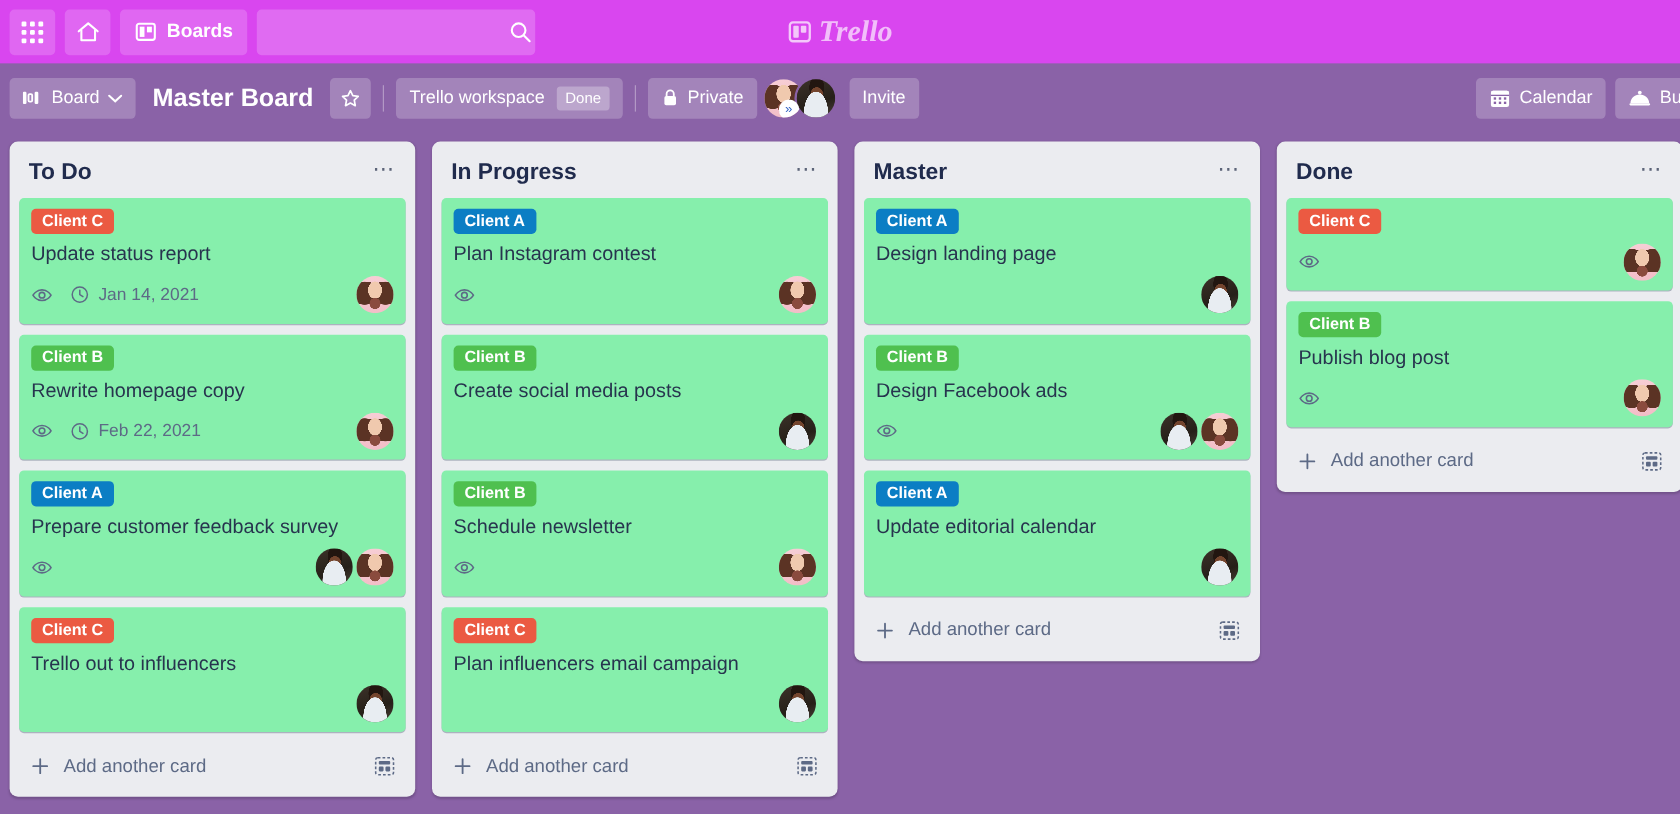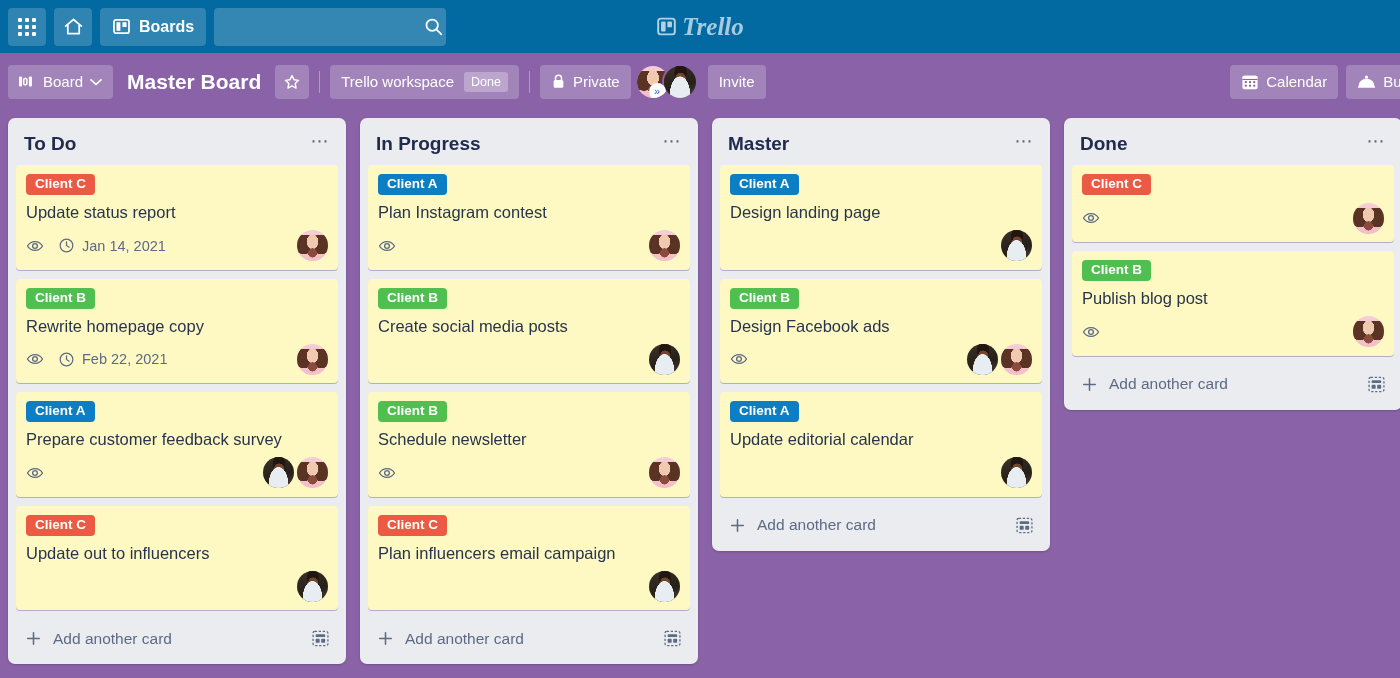--- a/index.html
+++ b/index.html
@@ -7,21 +7,21 @@
     width: 1400px; height: 678px;
     overflow: hidden;
     font-family: "Liberation Sans", sans-serif;
     background: #8a62a7;
   }
 
   
   .topbar {
     position: absolute; top: 0; left: 0;
     width: 1400px; height: 53px;
-    background: #0369a1;
+    background: #d946ef;
     display: flex; align-items: center;
     padding: 0 8px;
   }
   .nav-btn {
     height: 38px;
     border-radius: 4px;
     background: rgba(255,255,255,0.18);
     display: flex; align-items: center; justify-content: center;
     color: #fff;
     margin-right: 8px;
@@ -152,21 +152,21 @@
     max-height: 556px;
   }
   .list-header {
     display: flex; align-items: center; justify-content: space-between;
     padding: 9px 6px 10px 8px;
   }
   .list-title { font-size: 19px; font-weight: bold; color: #202b4d; }
   .list-menu { color: #5c6478; font-size: 18px; letter-spacing: 1.5px; cursor: pointer; line-height: 10px; padding: 0 2px 6px; }
 
   .card {
-    background: #fef9c3;
+    background: #86efac;
     border-radius: 4px;
     box-shadow: 0 1px 0 rgba(9,30,66,0.28);
     padding: 9px 10px 8px 10px;
     margin-bottom: 9px;
     cursor: pointer;
     position: relative;
   }
   .label {
     display: inline-block;
     border-radius: 4px;
@@ -434,21 +434,21 @@
             <div class="face-b"></div>
           </div>
             <div class="avatar">
             <div class="face-a"></div>
           </div>
           </div>
         </div>
       </div>
       <div class="card">
         <span class="label" style="background:#eb5a42">Client C</span>
-        <div class="card-title">Update out to influencers</div>
+        <div class="card-title">Trello out to influencers</div>
         <div class="card-foot">
           <div class="card-avatars">
             <div class="avatar">
             <div class="face-b"></div>
           </div>
           </div>
         </div>
       </div>
       <div class="add-card">
       <span class="plus">

